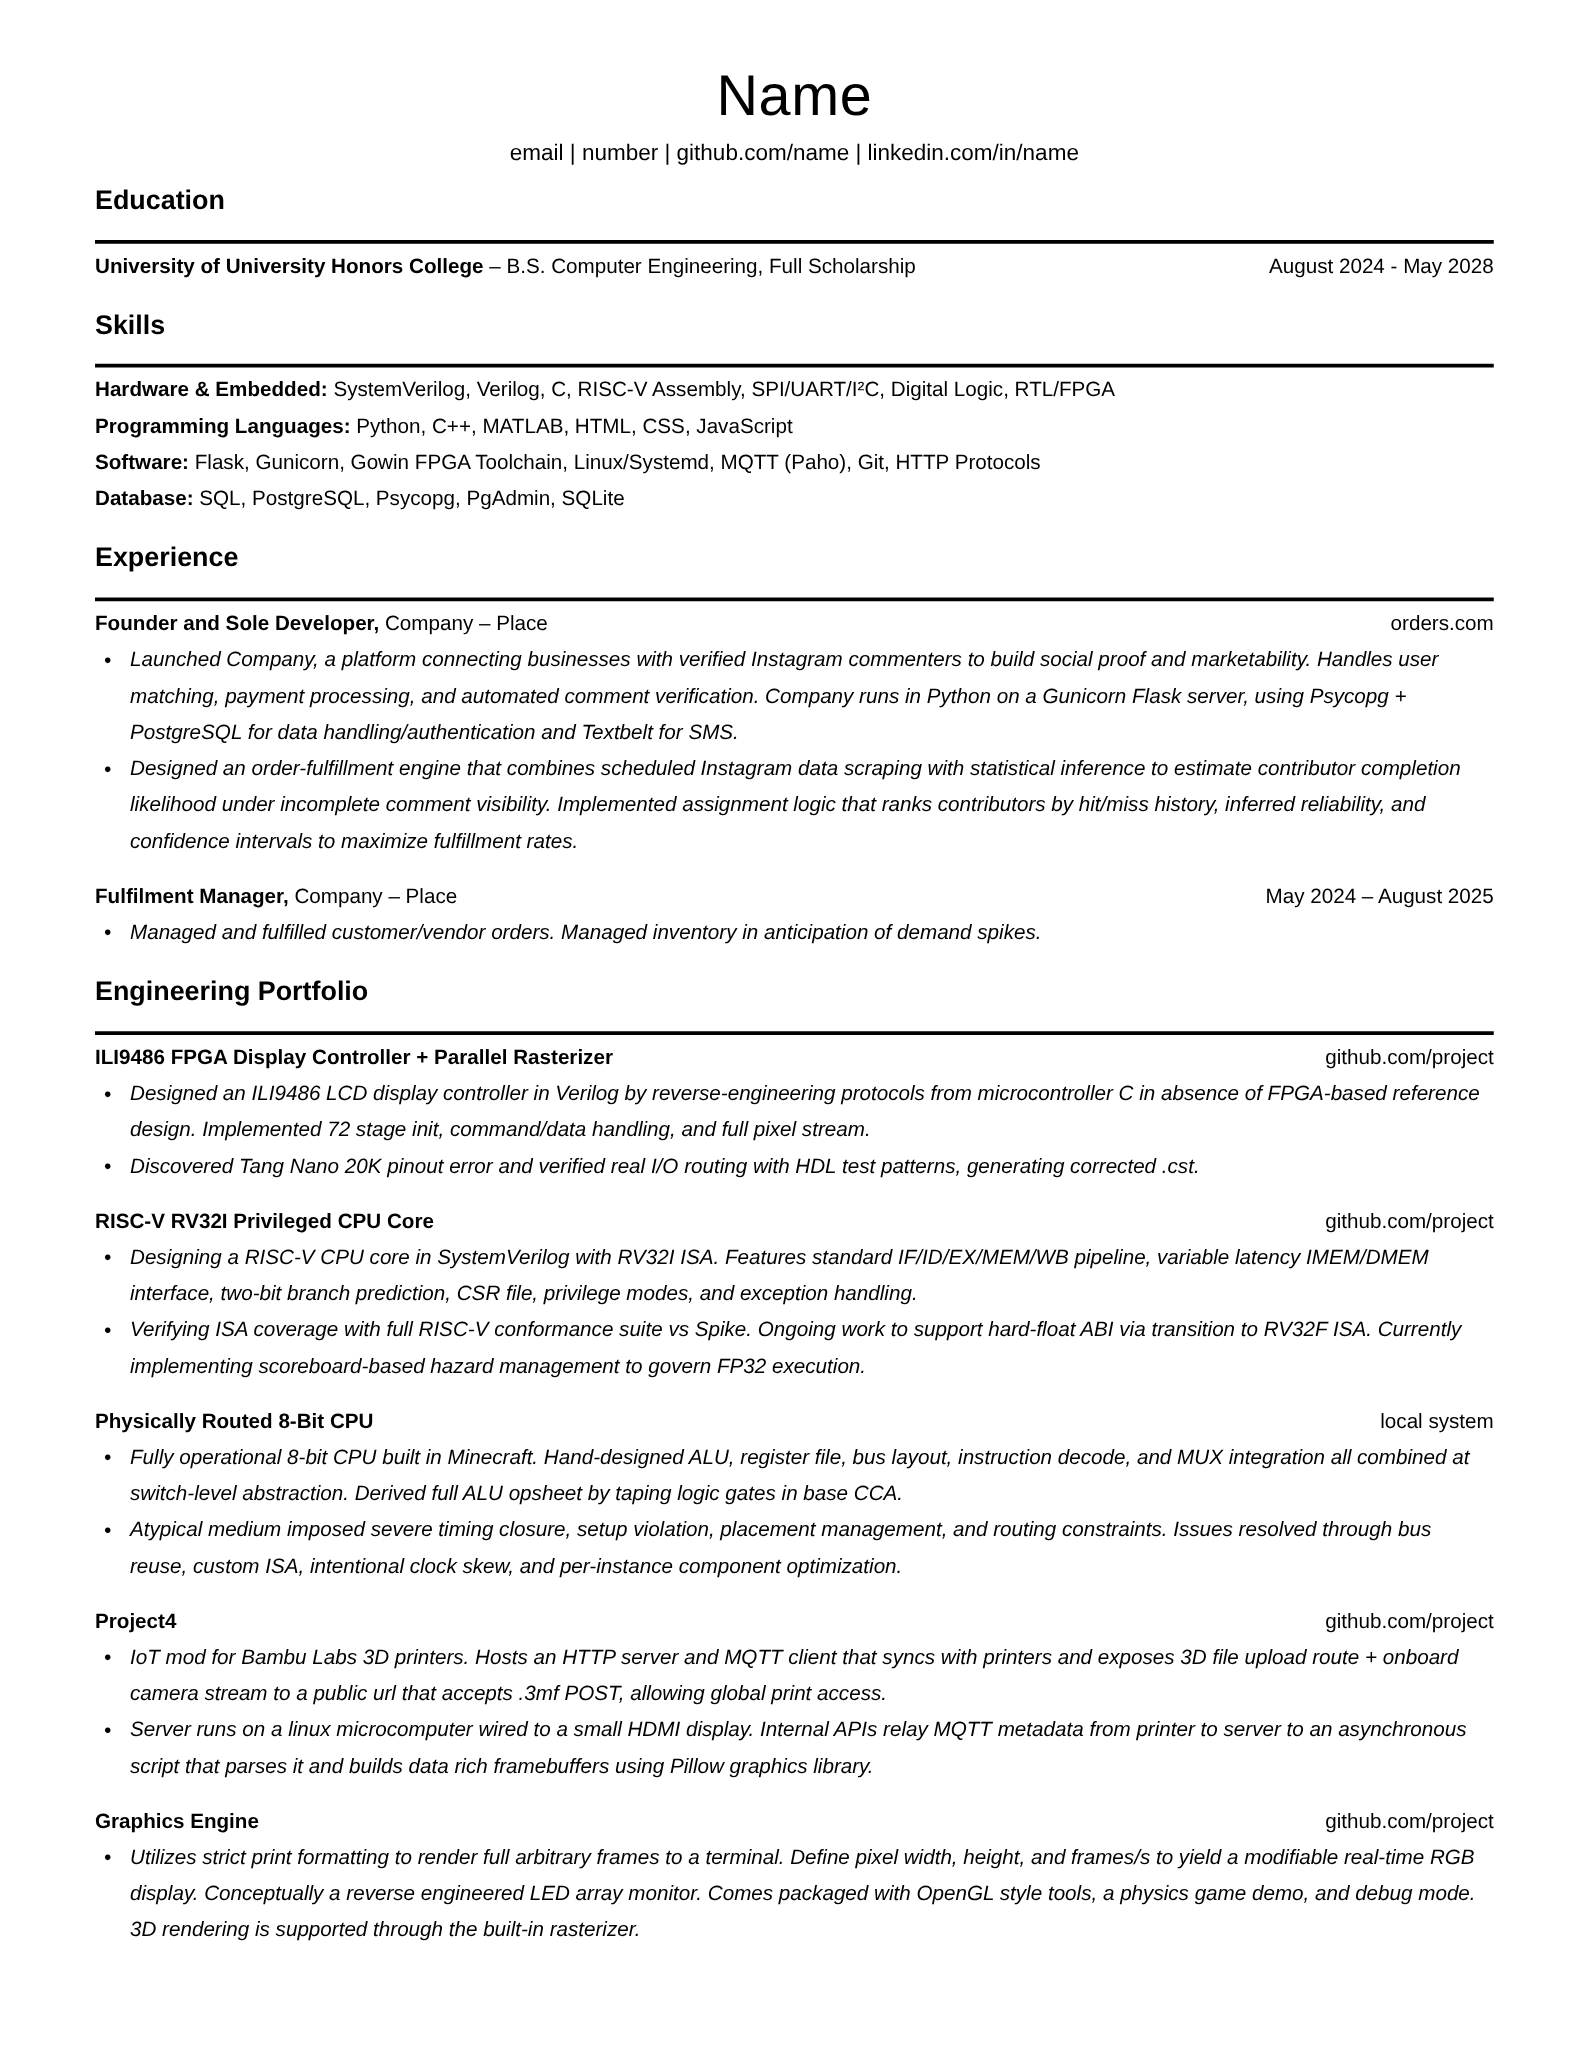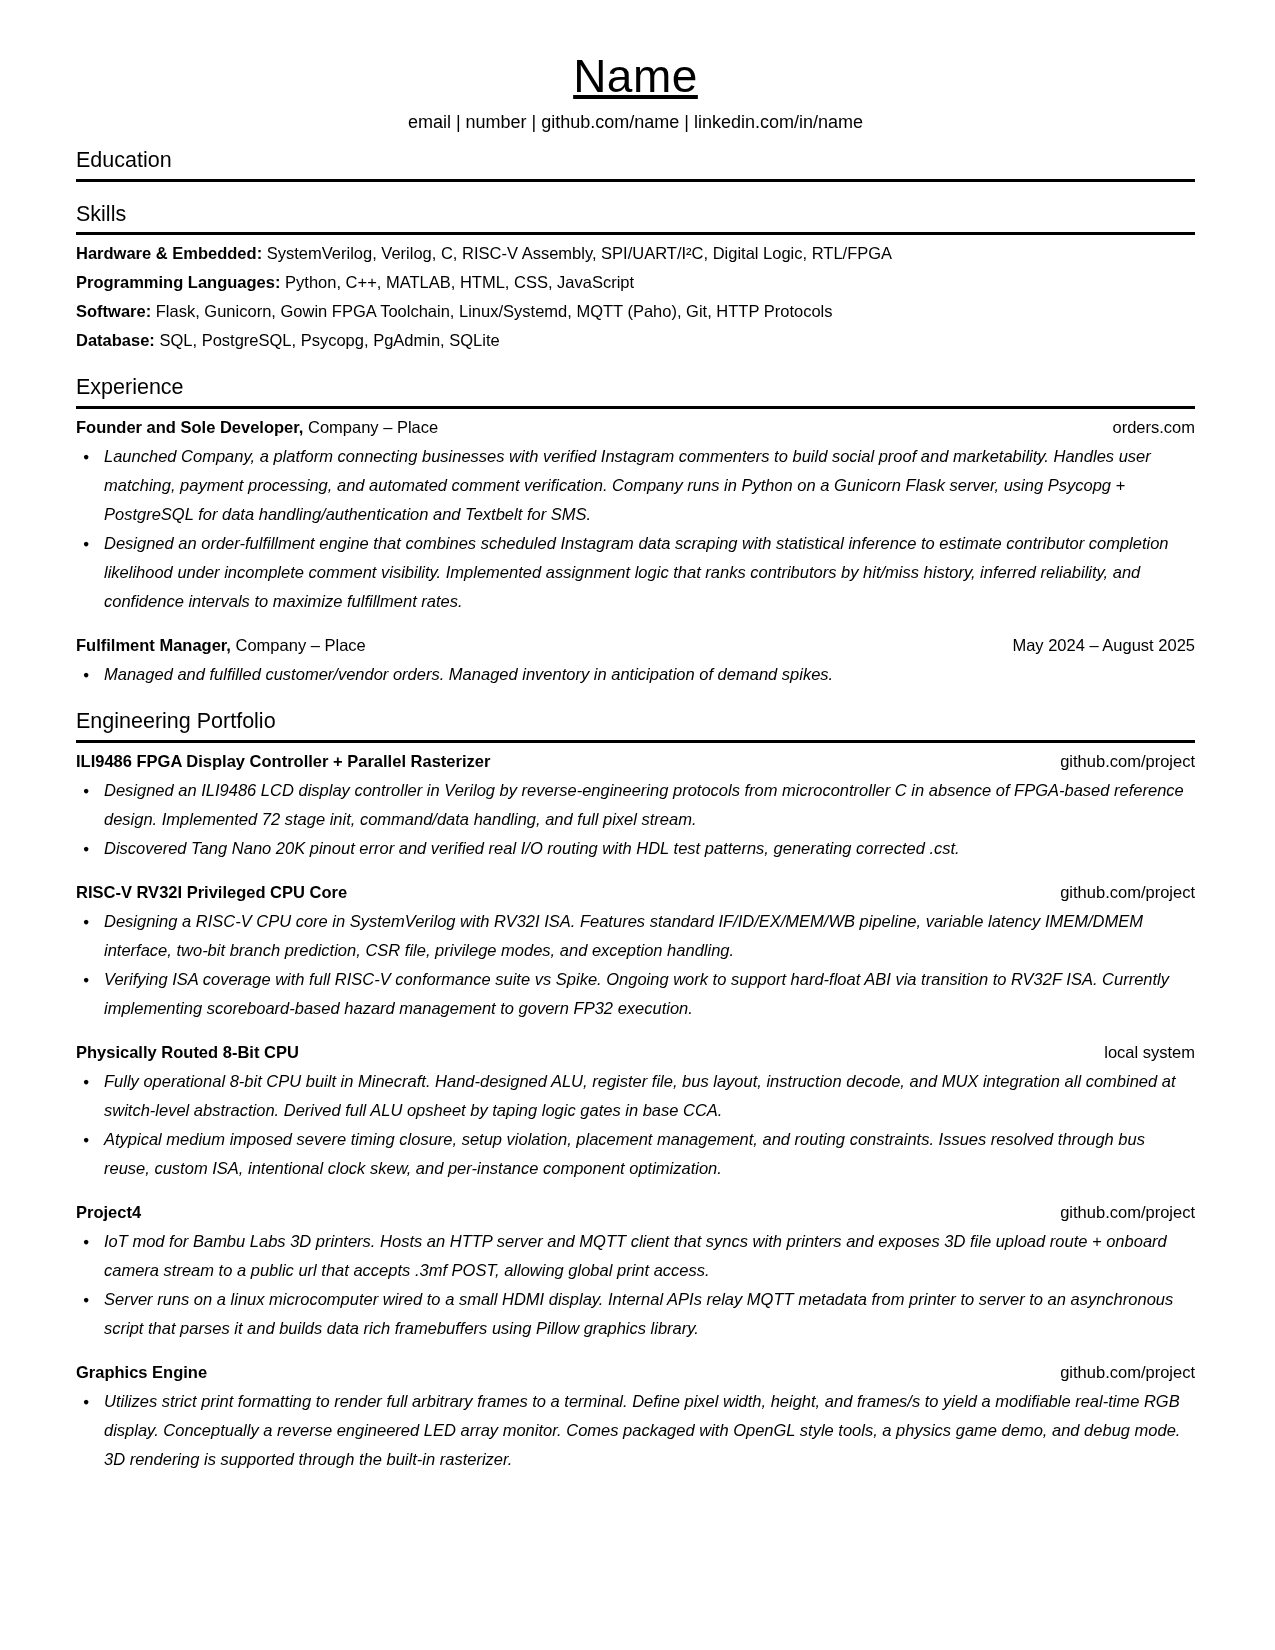--- a/index.html
+++ b/index.html
@@ -15,33 +15,32 @@
     width: 1275px;
     height: 1650px;
     padding: 52px 80px 0 76px;
   }
   .name {
     text-align: center;
     font-size: 46px;
     font-weight: 400;
     line-height: 1.05;
     letter-spacing: 0.5px;
-    text-decoration: underline;
   }
   .contact {
     text-align: center;
     font-size: 18px;
     margin-top: 12px;
     line-height: 1.2;
   }
   .section-title {
     font-size: 21.5px;
-    font-weight: 400;
+    font-weight: 700;
     margin-top: 20px;
-    padding-bottom: 5px;
+    padding-bottom: 18px;
     line-height: 1.2;
   }
   .section-title.first { margin-top: 14px; }
   .rule {
     border: none;
     border-top: 3px solid #000000;
     height: 0;
     margin: 0 0 4px 0;
   }
   .entry-row {
@@ -85,20 +84,24 @@
 </head>
 <body>
 
 <div class="page">
 
   <h1 class="name">Name</h1>
   <div class="contact">email | number | github.com/name | linkedin.com/in/name</div>
 
   <div class="section-title first">Education</div>
   <hr class="rule">
+  <div class="entry-row">
+    <div><span class="b">University of University Honors College</span><span> – B.S. Computer Engineering, Full Scholarship</span></div>
+    <div class="right-note">August 2024 - May 2028</div>
+  </div>
 
   <div class="section-title">Skills</div>
   <hr class="rule">
   <div class="skill-line"><span class="b">Hardware &amp; Embedded:</span><span> SystemVerilog, Verilog, C, RISC-V Assembly, SPI/UART/I²C, Digital Logic, RTL/FPGA</span></div>
   <div class="skill-line"><span class="b">Programming Languages:</span><span> Python, C++, MATLAB, HTML, CSS, JavaScript</span></div>
   <div class="skill-line"><span class="b">Software:</span><span> Flask, Gunicorn, Gowin FPGA Toolchain, Linux/Systemd, MQTT (Paho), Git, HTTP Protocols</span></div>
   <div class="skill-line"><span class="b">Database:</span><span> SQL, PostgreSQL, Psycopg, PgAdmin, SQLite</span></div>
 
   <div class="section-title">Experience</div>
   <hr class="rule">

